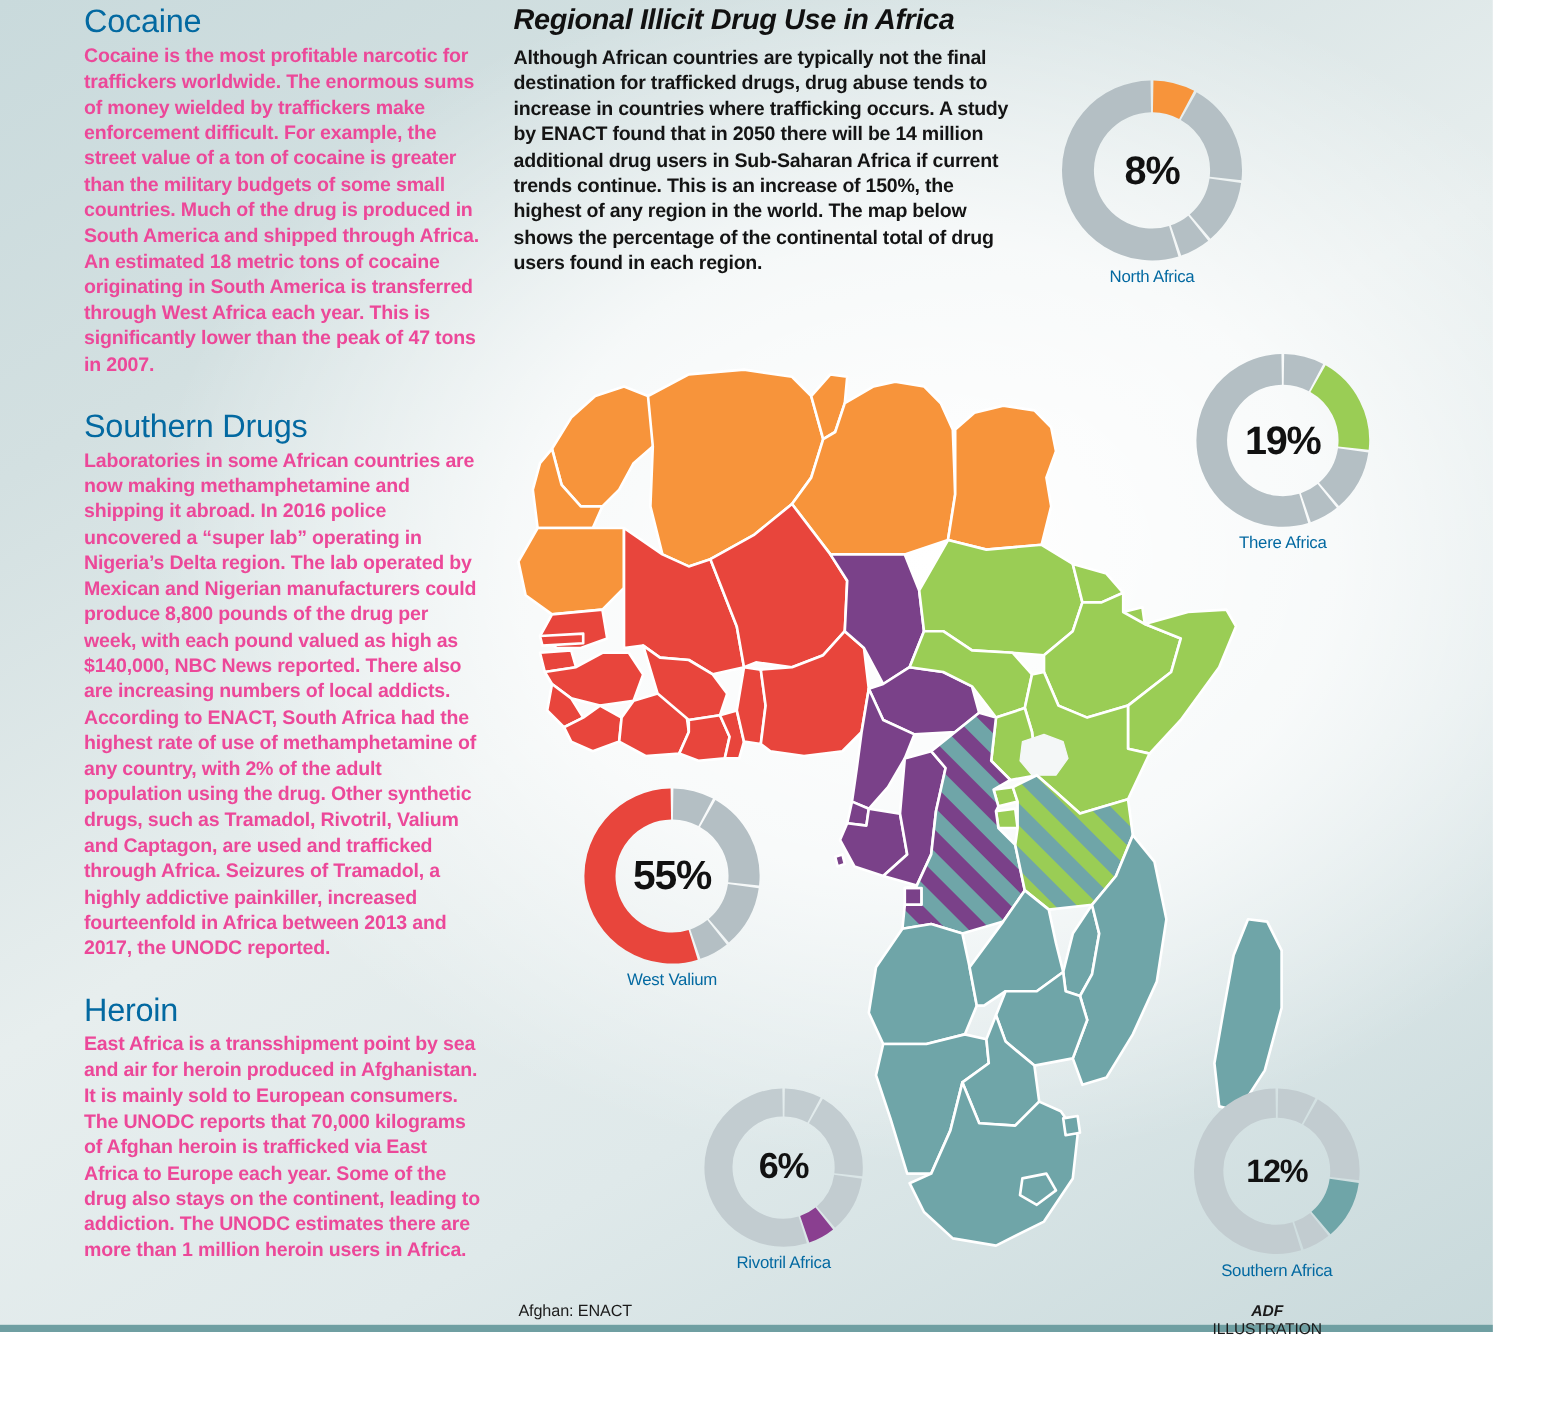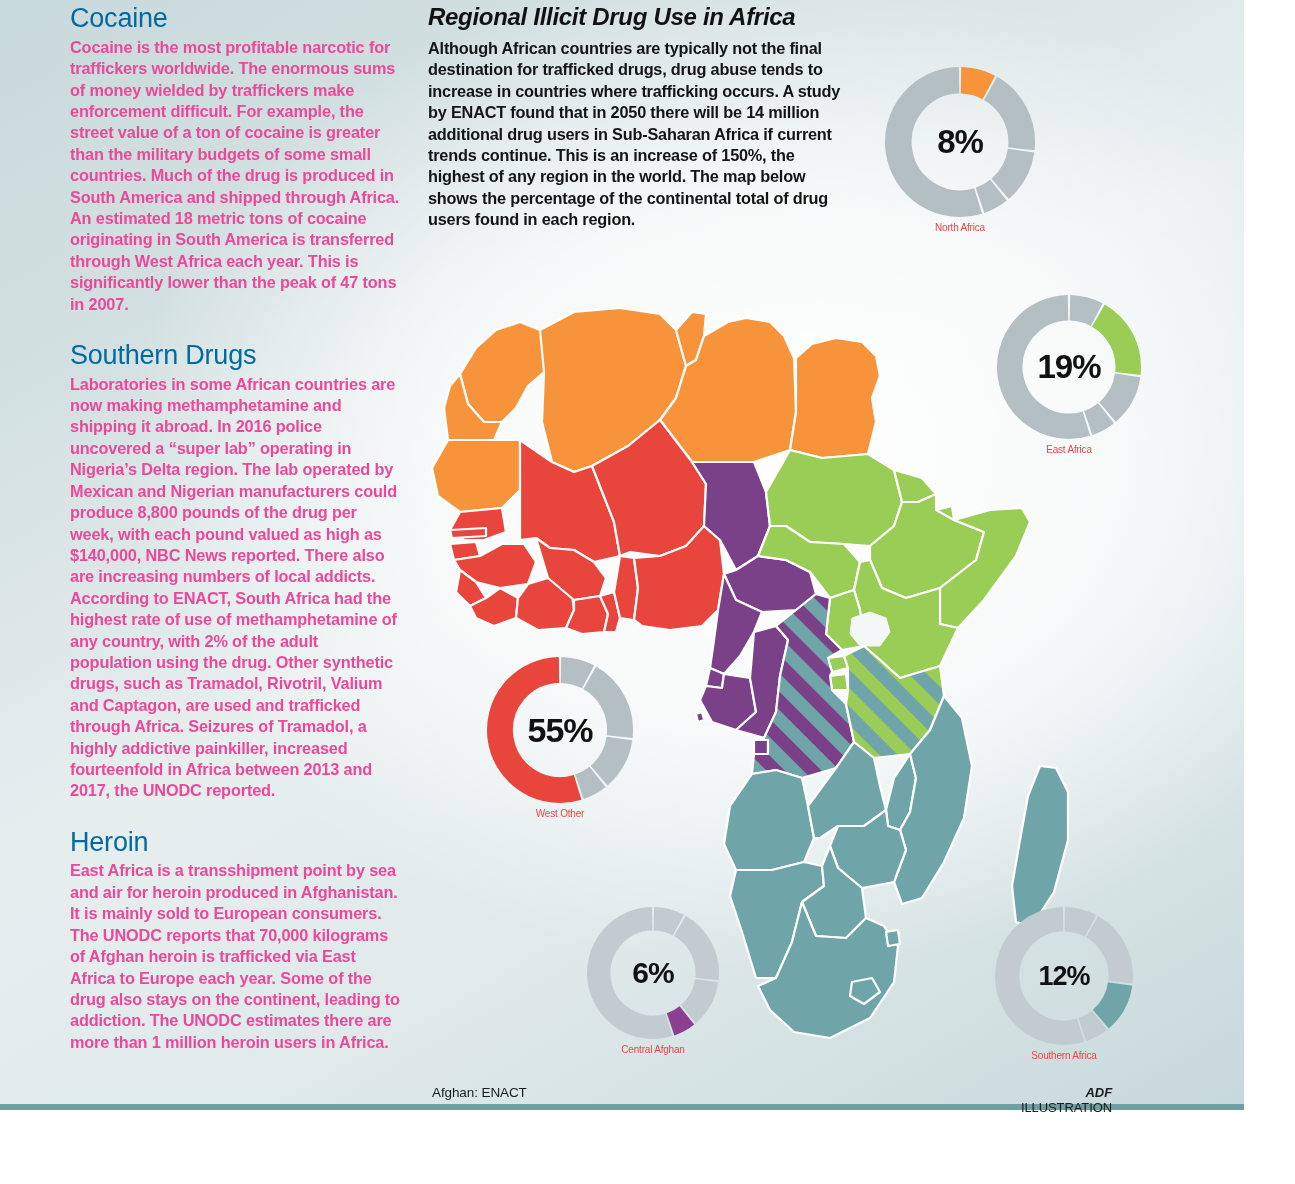--- a/index.html
+++ b/index.html
@@ -56,35 +56,35 @@
   #map svg{display:block;width:100%;height:100%;}
   
   .donut{position:absolute;}
   .donut svg{display:block;}
   .donut .pct{
     position:absolute;left:0;top:0;width:100%;
     text-align:center;font-weight:700;color:#111;
     letter-spacing:-1px;
   }
   .donut .dlabel{
-    text-align:center;font-size:10px;color:#ef4444;
+    text-align:center;font-size:14px;color:#0369a1;
     font-weight:400;margin-top:4px;letter-spacing:-0.2px;
   }
   #donut-north{left:884px;top:66px;}
   #donut-east{left:996px;top:294px;}
   #donut-west{left:486px;top:656px;}
   #donut-central{left:586px;top:906px;}
   #donut-southern{left:994px;top:906px;}
   
   #src{
     position:absolute;left:432px;top:1085px;
     font-size:13.5px;color:#1b1b1b;font-weight:400;letter-spacing:-0.1px;
   }
   #credit{
-    position:absolute;left:1000px;top:1085px;width:112px;text-align:right;
+    position:absolute;left:1000px;top:1085px;width:112px;text-align:center;
     font-size:13px;color:#1b1b1b;letter-spacing:-0.1px;
   }
   #credit i{font-style:italic;font-weight:700;}
 </style>
 </head>
 <body>
 
 <div id="page">
 
   <div id="panel"></div>
@@ -256,49 +256,49 @@
     <div style="position:relative;width:146px;height:146px;">
       <svg width="146" height="146" viewBox="0 0 146 146">
           <path d="M 73.94755956958419 13.782580638277643 A 59.225 59.225 0 0 1 100.6978565677657 20.650889534286463" fill="none" stroke="#b4bfc4" stroke-width="25.549999999999997"></path>
           <path d="M 102.3585621288979 21.563870142441296 A 59.225 59.225 0 0 1 131.86923302752012 79.48182287258243" fill="none" stroke="#9ACD55" stroke-width="25.549999999999997"></path>
           <path d="M 131.63171161781855 81.3619984312938 A 59.225 59.225 0 0 1 111.4767109088539 118.0238086198456" fill="none" stroke="#b4bfc4" stroke-width="25.549999999999997"></path>
           <path d="M 110.01649651548684 119.23180302258339 A 59.225 59.225 0 0 1 92.20037164903113 129.0263005519647" fill="none" stroke="#b4bfc4" stroke-width="25.549999999999997"></path>
           <path d="M 90.3980062425694 129.61192457233295 A 59.225 59.225 0 1 1 72.05244043041581 13.782580638277643" fill="none" stroke="#b4bfc4" stroke-width="25.549999999999997"></path>
         </svg>
       <div class="pct" style="line-height:146px;font-size:33px;">19%</div>
     </div>
-    <div class="dlabel">East Africa</div>
+    <div class="dlabel">There Africa</div>
   </div>
 
   <div class="donut" id="donut-west">
     <div style="position:relative;width:148px;height:148px;">
       <svg width="148" height="148" viewBox="0 0 148 148">
           <path d="M 74.9607590063914 13.95768623602487 A 60.05 60.05 0 0 1 102.08368572214994 20.921670182083616" fill="none" stroke="#b4bfc4" stroke-width="25.9"></path>
           <path d="M 103.7675247925761 21.847368544594346 A 60.05 60.05 0 0 1 133.68927721912343 80.57211420006035" fill="none" stroke="#b4bfc4" stroke-width="25.9"></path>
           <path d="M 133.4484471532293 82.47848046938273 A 60.05 60.05 0 0 1 113.01268873071638 119.6509870430009" fill="none" stroke="#b4bfc4" stroke-width="25.9"></path>
           <path d="M 111.53213365563502 120.87580872108286 A 60.05 60.05 0 0 1 93.46783144827893 130.80674289819302" fill="none" stroke="#b4bfc4" stroke-width="25.9"></path>
           <path d="M 91.64035922104335 131.40052461914047 A 60.05 60.05 0 1 1 73.0392409936086 13.95768623602487" fill="none" stroke="#E8453C" stroke-width="25.9"></path>
         </svg>
       <div class="pct" style="line-height:148px;font-size:34px;">55%</div>
     </div>
-    <div class="dlabel">West Other</div>
+    <div class="dlabel">West Valium</div>
   </div>
 
   <div class="donut" id="donut-central">
     <div style="position:relative;width:134px;height:134px;">
       <svg width="134" height="134" viewBox="0 0 134 134">
           <path d="M 67.86836294874092 12.731947051794336 A 54.275 54.275 0 0 1 92.38288164146024 19.026205647503552" fill="none" stroke="#c2ccd0" stroke-width="23.45"></path>
           <path d="M 93.90478614682877 19.86287972952303 A 54.275 54.275 0 0 1 120.94896787790046 72.94007490771483" fill="none" stroke="#c2ccd0" stroke-width="23.45"></path>
           <path d="M 120.73129840535421 74.66310620276016 A 54.275 54.275 0 0 1 102.26084397767912 108.2607380809138" fill="none" stroke="#c2ccd0" stroke-width="23.45"></path>
           <path d="M 100.92267367459769 109.36776883158655 A 54.275 54.275 0 0 1 84.59561285354435 118.34364647459493" fill="none" stroke="#8A3F90" stroke-width="23.45"></path>
           <path d="M 82.94388837172569 118.88032429148791 A 54.275 54.275 0 1 1 66.13163705125906 12.731947051794336" fill="none" stroke="#c2ccd0" stroke-width="23.45"></path>
         </svg>
       <div class="pct" style="line-height:134px;font-size:30px;">6%</div>
     </div>
-    <div class="dlabel">Central Afghan</div>
+    <div class="dlabel">Rivotril Africa</div>
   </div>
 
   <div class="donut" id="donut-southern">
     <div style="position:relative;width:140px;height:140px;">
       <svg width="140" height="140" viewBox="0 0 140 140">
           <path d="M 70.90796125916256 13.257263845035986 A 56.75 56.75 0 0 1 96.54036910461296 19.838547590895004" fill="none" stroke="#c2ccd0" stroke-width="24.5"></path>
           <path d="M 98.13167413786334 20.713374935982166 A 56.75 56.75 0 0 1 126.4091004527103 76.21094889014863" fill="none" stroke="#c2ccd0" stroke-width="24.5"></path>
           <path d="M 126.18150501158638 78.01255231702697 A 56.75 56.75 0 0 1 106.86877744326651 113.1422733503797" fill="none" stroke="#6FA5A8" stroke-width="24.5"></path>
           <path d="M 105.46958509504226 114.29978592708497 A 56.75 56.75 0 0 1 88.39799225128775 123.68497351327983" fill="none" stroke="#c2ccd0" stroke-width="24.5"></path>
           <path d="M 86.67094730714754 124.24612443191043 A 56.75 56.75 0 1 1 69.09203874083744 13.257263845035986" fill="none" stroke="#c2ccd0" stroke-width="24.5"></path>

